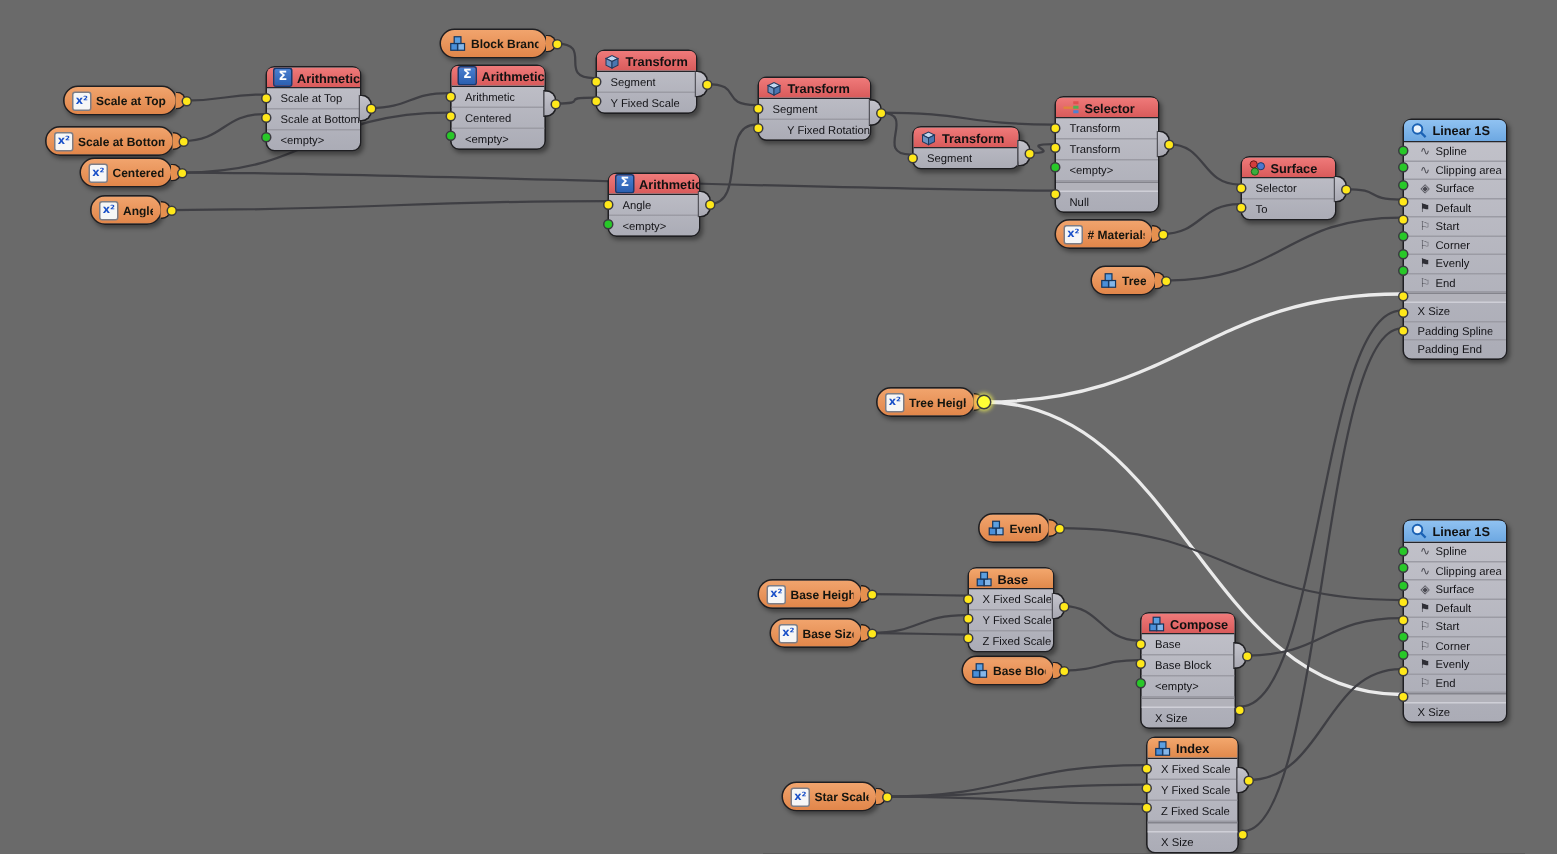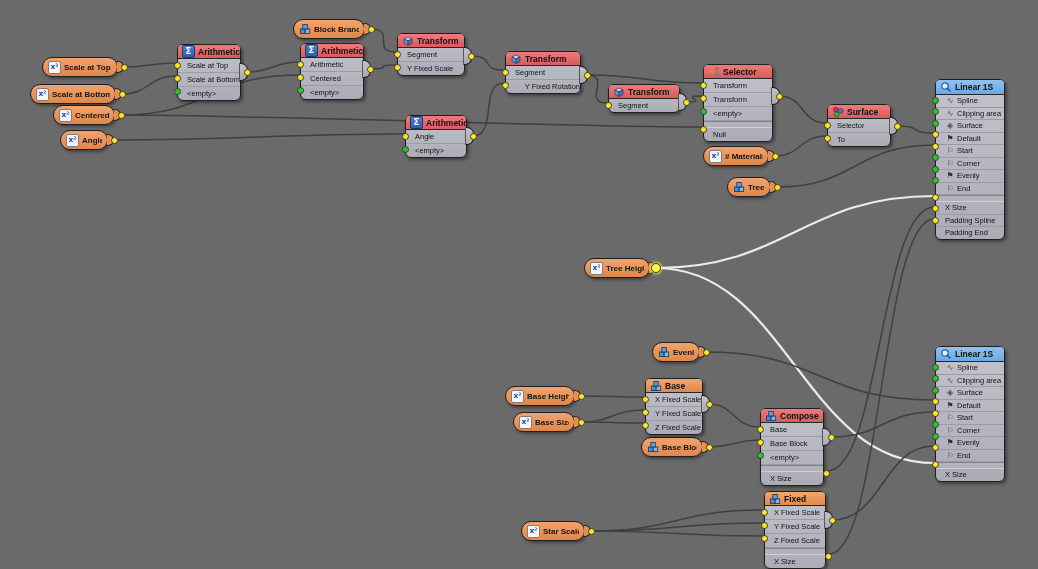--- a/index.html
+++ b/index.html
@@ -391,21 +391,21 @@
       </div>
       <div class="node" style="left: 764px; top: 491px; width: 62px;">
         <div class="nheader orange" style="height: 13px;">
           <span class="ic">
             <svg width="12" height="12">
               <rect x="1.5" y="6" width="4.5" height="4.5" fill="#4a8fd9" stroke="#14365f" stroke-width="0.8"></rect>
               <rect x="6.2" y="6" width="4.5" height="4.5" fill="#84b6e9" stroke="#14365f" stroke-width="0.8"></rect>
               <rect x="3.8" y="1.5" width="4.5" height="4.5" fill="#5c9fe0" stroke="#14365f" stroke-width="0.8"></rect>
             </svg>
           </span>
-          <span>Fixed</span>
+          <span>Index</span>
         </div>
         <div class="nrows">
           <div class="nrow" style="height: 13px;">
             <span class="lbl">X Fixed Scale</span>
           </div>
           <div class="nrow" style="height: 13px;">
             <span class="lbl">Y Fixed Scale</span>
           </div>
           <div class="nrow" style="height: 13px;">
             <span class="lbl">Z Fixed Scale</span>

